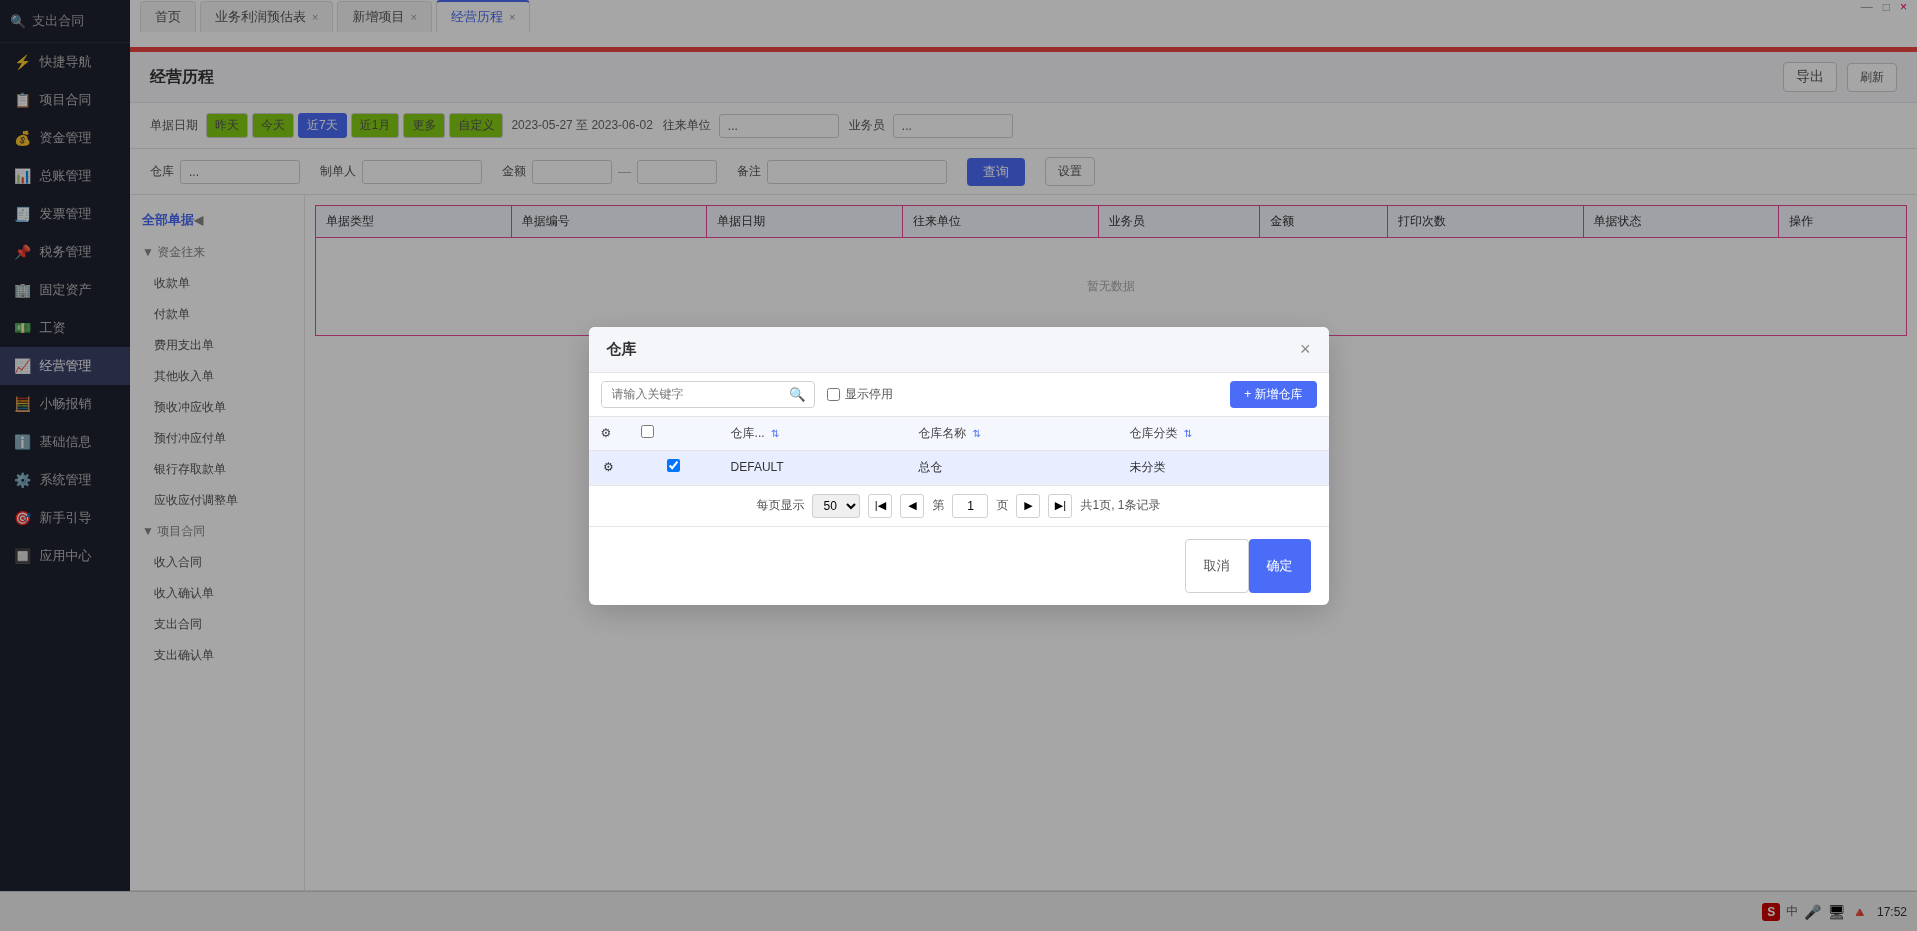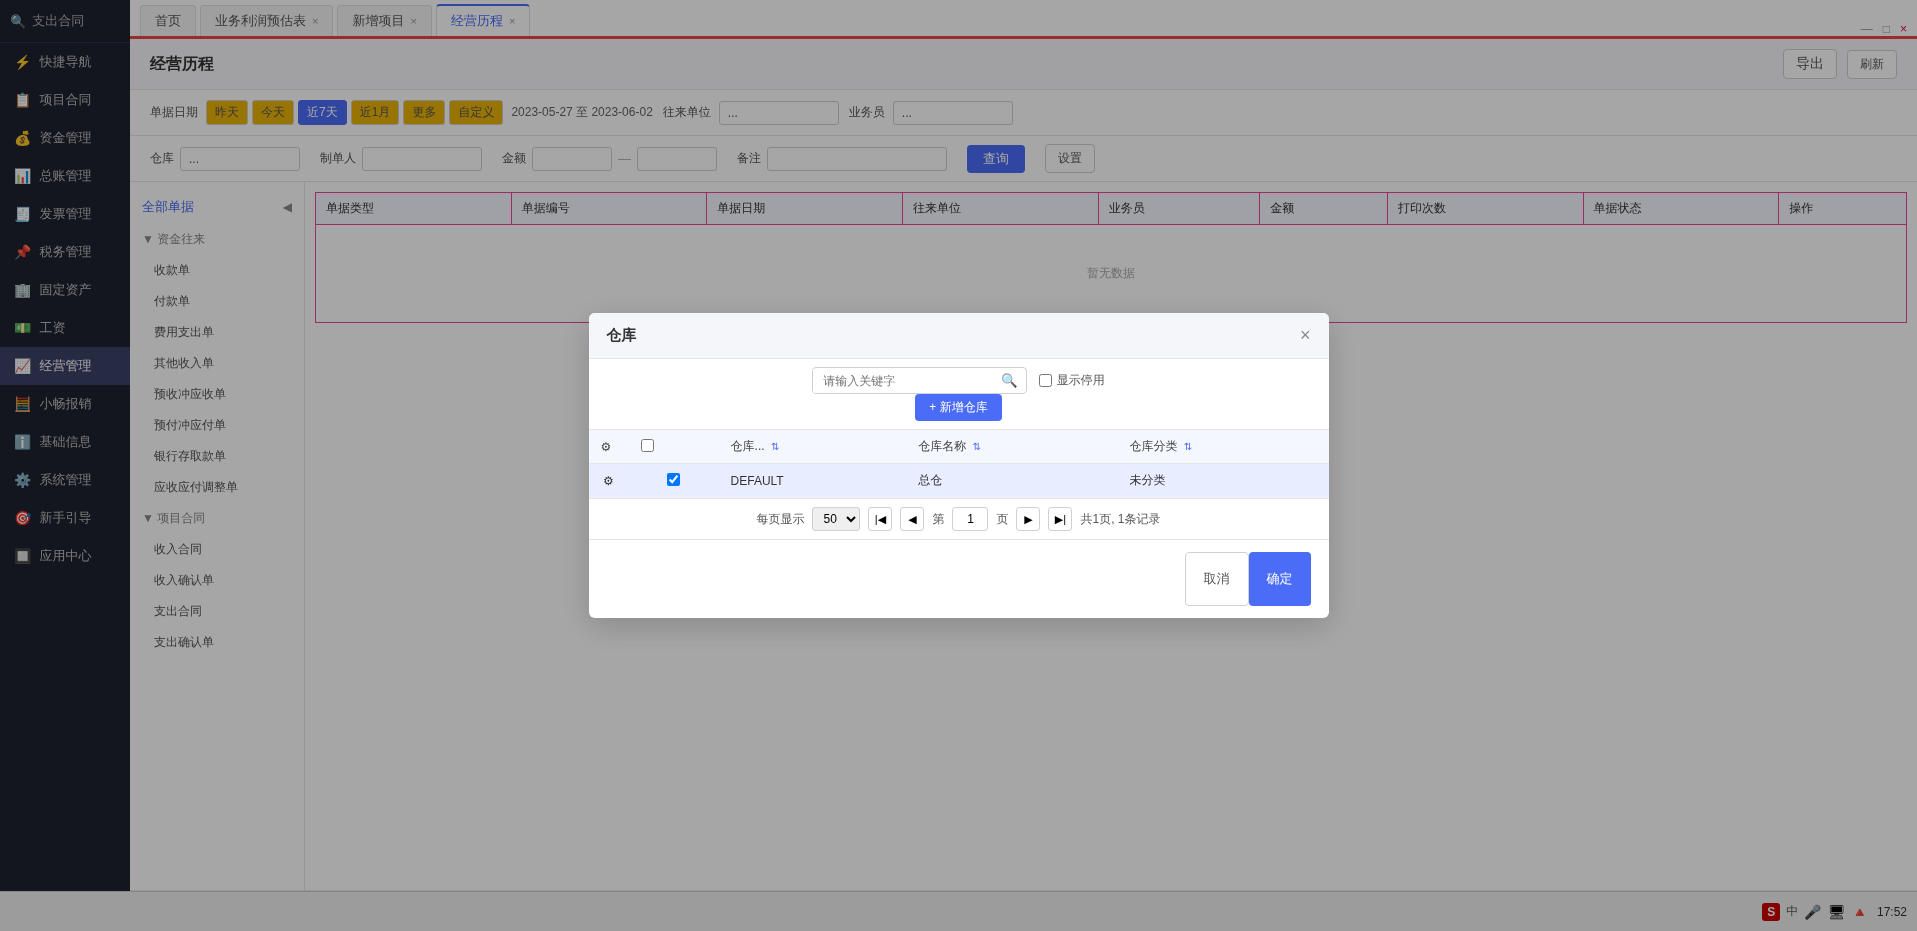--- a/index.html
+++ b/index.html
@@ -25,22 +25,22 @@
       color: #888; font-size: 12px; border-top: 1px solid #2d3347;
     }
 
     
     .main {
       margin-left: 130px; height: 100%; display: flex; flex-direction: column;
     }
 
     
     .tabs-bar {
-      background: #fff; display: flex; align-items: flex-end; height: 39px;
-      border-bottom: 3px solid #ef4444; padding: 0 10px; gap: 4px;
+      background: #fff; display: flex; align-items: flex-start; height: 52px;
+      border-bottom: 5px solid #ef4444; padding: 0 10px; gap: 4px;
       justify-content: space-between;
     }
     .tabs-left { display: flex; align-items: center; gap: 4px; }
     .tab {
       padding: 6px 14px; cursor: pointer; font-size: 13px; color: #555;
       border-radius: 4px 4px 0 0; display: flex; align-items: center; gap: 6px;
       background: #f5f5f5; border: 1px solid #e0e0e0; border-bottom: none;
     }
     .tab.active { background: #fff; color: #4a6cf7; border-top: 2px solid #4a6cf7; }
     .tab-close { font-size: 11px; color: #999; cursor: pointer; }
@@ -57,21 +57,21 @@
     .btn-refresh { padding: 5px 12px; border: 1px solid #d0d0d0; background: #fff; border-radius: 4px; cursor: pointer; font-size: 12px; color: #555; }
 
     
     .filter-bar {
       background: #fff; padding: 10px 20px; border-bottom: 1px solid #e5e5e5;
       display: flex; flex-wrap: wrap; gap: 10px; align-items: center;
     }
     .filter-row { display: flex; align-items: center; gap: 8px; flex-wrap: wrap; }
     .filter-label { color: #555; font-size: 12px; white-space: nowrap; }
     .date-btns { display: flex; gap: 4px; }
-    .date-btn { padding: 3px 8px; border: 1px solid #d0d0d0; background: #eab308; border-radius: 3px; cursor: pointer; font-size: 12px; color: #555; }
+    .date-btn { padding: 3px 8px; border: 1px solid #d0d0d0; background: #84cc16; border-radius: 3px; cursor: pointer; font-size: 12px; color: #555; }
     .date-btn.active { background: #4a6cf7; color: #fff; border-color: #4a6cf7; }
     .date-range { font-size: 12px; color: #666; }
     .filter-select { padding: 4px 8px; border: 1px solid #d0d0d0; border-radius: 3px; font-size: 12px; color: #555; display: flex; align-items: center; gap: 4px; cursor: pointer; min-width: 120px; }
 
     
     .filter-bar2 {
       background: #fff; padding: 8px 20px; border-bottom: 1px solid #e5e5e5;
       display: flex; gap: 20px; align-items: center;
     }
     .filter-item { display: flex; align-items: center; gap: 6px; }
@@ -83,22 +83,22 @@
     .content-area {
       display: flex; flex: 1; overflow: hidden;
     }
 
     
     .left-nav {
       width: 175px; background: #fff; border-right: 1px solid #e5e5e5;
       overflow-y: auto; padding: 8px 0;
     }
     .left-nav-header {
-      padding: 8px 12px; display: flex; align-items: center; justify-content: space-between;
-      color: #4a6cf7; font-size: 13px; font-weight: normal; cursor: pointer;
+      padding: 8px 12px; display: flex; align-items: center; justify-content: flex-start;
+      color: #4a6cf7; font-size: 13px; font-weight: bold; cursor: pointer;
     }
     .left-nav-item {
       padding: 7px 24px; font-size: 12px; color: #555; cursor: pointer;
     }
     .left-nav-section {
       padding: 7px 12px; font-size: 12px; color: #888; display: flex; align-items: center; gap: 4px;
     }
 
     
     .table-area { flex: 1; overflow: auto; background: #fff; padding: 10px; }
@@ -149,21 +149,20 @@
       color: #4a6cf7; font-size: 13px; font-weight: bold; cursor: pointer;
     }
     .modal-sidebar-item {
       padding: 7px 16px; font-size: 12px; color: #555; cursor: pointer;
     }
     .modal-sidebar-item.active { background: #e8eeff; color: #4a6cf7; }
     .modal-content { flex: 1; display: flex; flex-direction: column; overflow: hidden; }
     .modal-toolbar {
       padding: 8px 12px; display: flex; align-items: center; justify-content: space-between;
       border-bottom: 1px solid #e5e5e5;
-      flex-direction: column;
     }
     .modal-search {
       display: flex; align-items: center; border: 1px solid #d0d0d0; border-radius: 4px; overflow: hidden;
     }
     .modal-search input {
       border: none; outline: none; padding: 5px 10px; font-size: 12px; width: 180px;
     }
     .modal-search-btn { background: none; border: none; padding: 5px 8px; cursor: pointer; color: #888; }
     .modal-check-label { display: flex; align-items: center; gap: 5px; font-size: 12px; color: #555; }
     .btn-add-warehouse {

